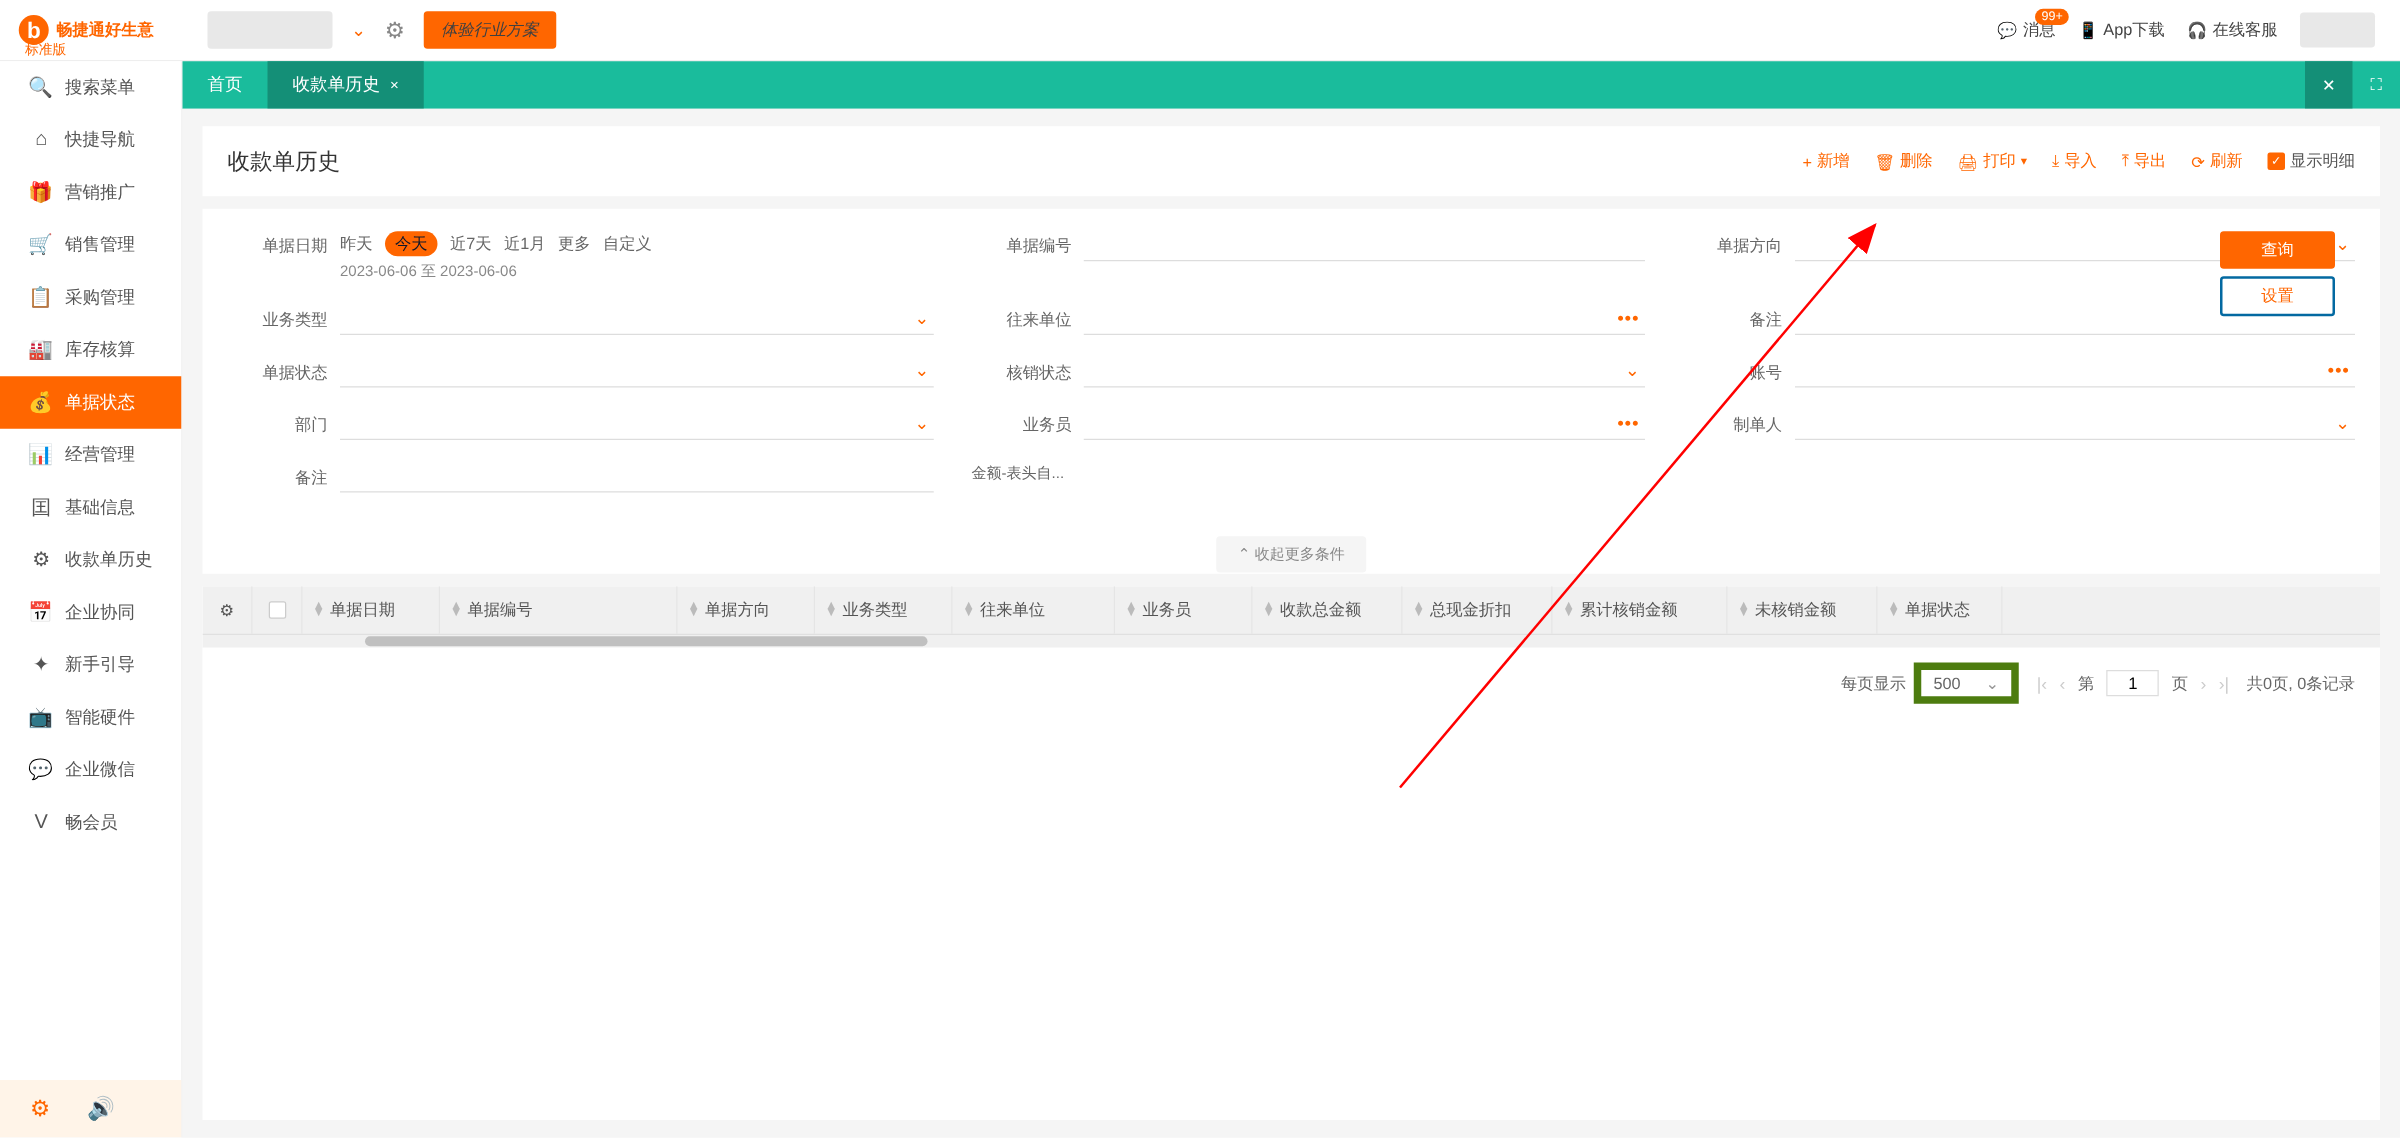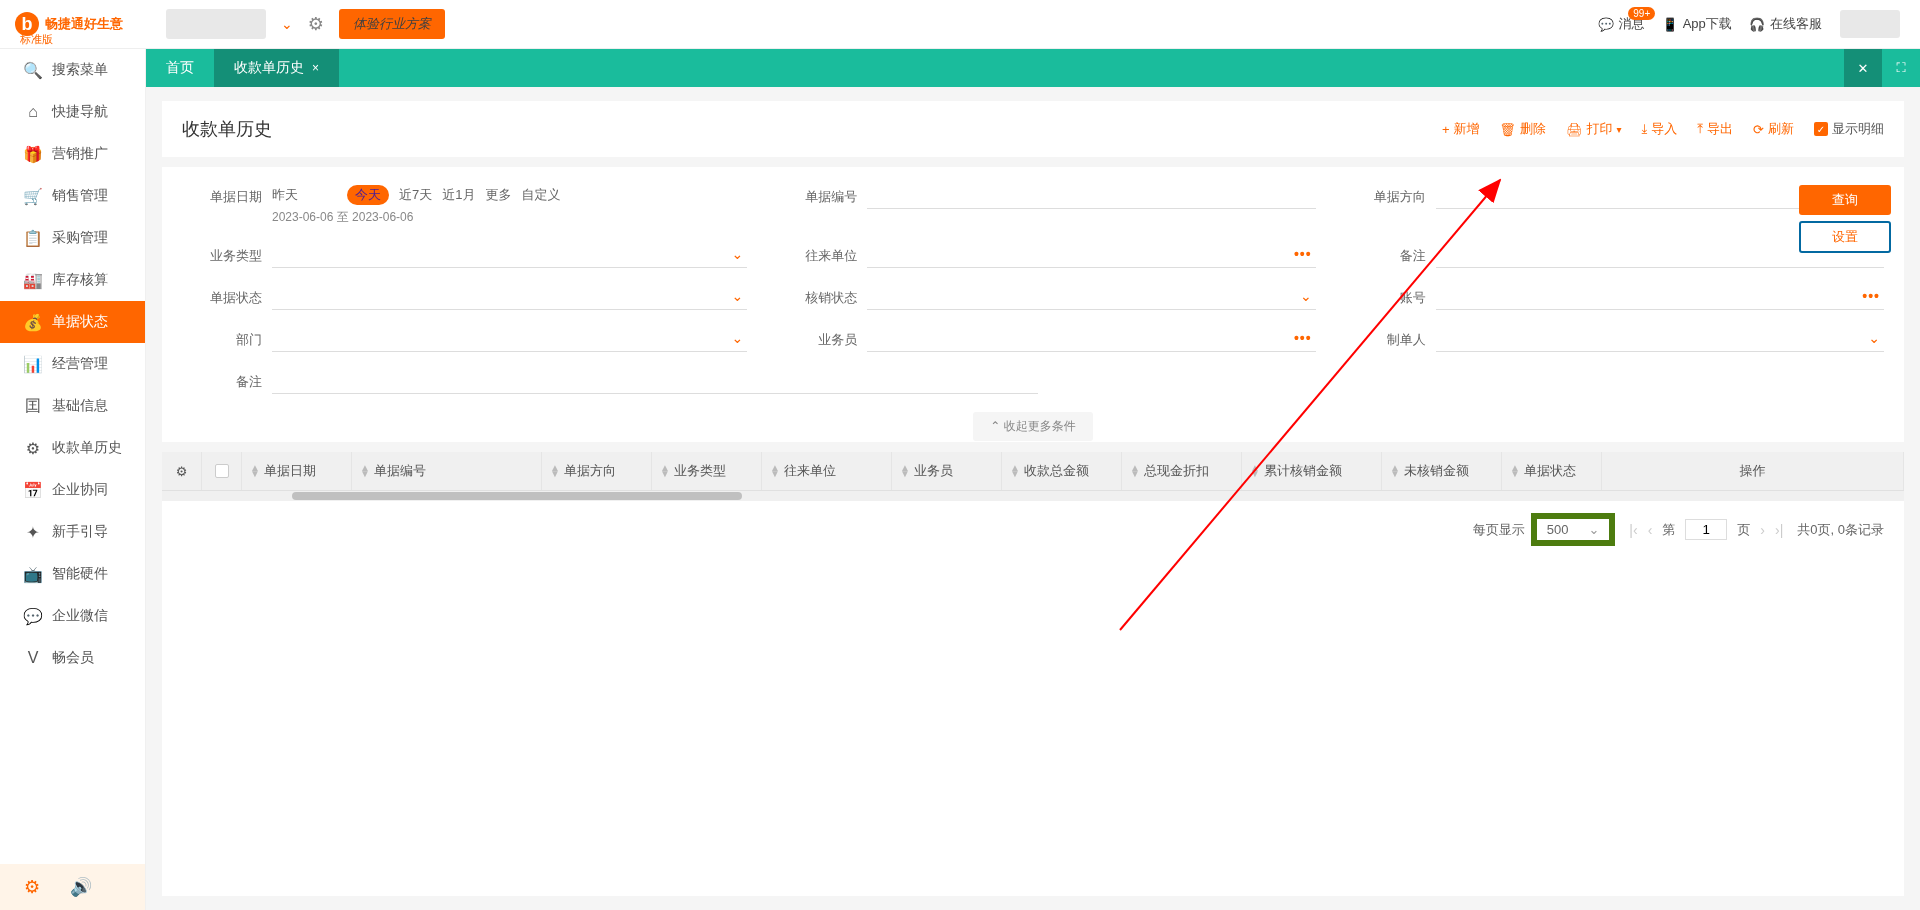--- a/index.html
+++ b/index.html
@@ -59,23 +59,23 @@
     
     .search-form { background: #fff; padding: 18px 20px 0 20px; position: relative; }
     .form-row { display: flex; gap: 30px; margin-bottom: 18px; }
     .form-group { display: flex; align-items: flex-start; flex: 1; }
     .form-label { width: 90px; text-align: right; color: #666; padding-right: 10px; padding-top: 3px; font-size: 13px; }
     .form-control-wrap { flex: 1; position: relative; border-bottom: 1px solid #ddd; padding-bottom: 4px; min-height: 24px; }
     .form-control-wrap .suffix { position: absolute; right: 4px; top: 2px; color: #ff6600; font-size: 14px; }
     .form-control-wrap .suffix.dots { font-weight: bold; letter-spacing: 1px; }
     .date-picks { display: flex; gap: 10px; align-items: center; font-size: 13px; }
     .date-picks span { color: #666; cursor: pointer; }
-    .date-picks .active-pill { background: #ff6600; color: #4c1d95; padding: 1px 8px; border-radius: 10px; margin-left: 39px; }
+    .date-picks .active-pill { background: #ff6600; color: #0f172a; padding: 1px 8px; border-radius: 10px; }
     .date-range { color: #888; font-size: 12px; margin-top: 4px; }
-    .search-actions { position: absolute; right: 13px; top: 18px; display: flex; flex-direction: column; gap: 6px; }
+    .search-actions { position: absolute; right: 36px; top: 18px; display: flex; flex-direction: column; gap: 6px; }
     .btn-primary { background: #ff6600; color: #fff; border: none; padding: 6px 20px; border-radius: 3px; cursor: pointer; font-size: 13px; }
     .btn-outline { background: #fff; color: #ff6600; border: 2px solid #0369a1; padding: 5px 31px; border-radius: 3px; cursor: pointer; font-size: 13px; }
     .collapse-bar { text-align: center; padding: 6px; background: #f5f5f5; color: #888; font-size: 12px; cursor: pointer; border-radius: 3px; margin: 0 auto; width: 120px; position: relative; top: -1px; }
     
     
     .table-area { background: #fff; flex: 1; display: flex; flex-direction: column; overflow: hidden; }
     .table-header { display: flex; background: #f0f0f0; border-bottom: 1px solid #e0e0e0; }
     .th { padding: 10px 8px; color: #555; font-size: 13px; display: flex; align-items: center; gap: 4px; border-right: 1px solid #e5e5e5; }
     .th .sort { color: #bbb; font-size: 10px; display: flex; flex-direction: column; line-height: 6px; }
     .th-gear { width: 40px; justify-content: center; }
@@ -340,20 +340,24 @@
               <div class="form-control-wrap">
                 <span class="suffix">⌄</span>
               </div>
             </div>
         </div>
         <div class="form-row">
           <div class="form-group" style="flex:1.05">
               <div class="form-label">备注</div>
               <div class="form-control-wrap"></div>
             </div>
+          <div class="form-group" style="flex-direction:column; align-items:flex-start">
+              <div class="amount-label">金额-表头自...</div>
+              <div class="form-control-wrap col-narrow" style="border:none"></div>
+            </div>
           <div class="form-group"></div>
         </div>
         <div class="search-actions">
           <button class="btn-primary">查询</button>
           <button class="btn-outline">设置</button>
         </div>
         <div style="height:1px"></div>
         <div style="display:flex; justify-content:center; padding-bottom:0;">
           <div class="collapse-bar"><span>⌃</span> <span>收起更多条件</span></div>
         </div>
@@ -403,23 +407,20 @@
               <span class="sort">▲<br>▼</span>
               <span>累计核销金额</span>
             </div>
           <div class="th" style="width:120px">
               <span class="sort">▲<br>▼</span>
               <span>未核销金额</span>
             </div>
           <div class="th" style="width:100px">
               <span class="sort">▲<br>▼</span>
               <span>单据状态</span>
-            </div>
-          <div class="th" style="flex:1; justify-content:center">
-              <span>操作</span>
             </div>
         </div>
         <div class="hscroll">
             <div class="hscroll-thumb"></div>
           </div>
         <div class="pagination">
           <div class="page-size">
             <span>每页显示</span>
             <span style="border:6px solid #4d7c0f; padding:3px 10px; display:flex; align-items:flex-end; gap:20px">
                 <span>500</span>

